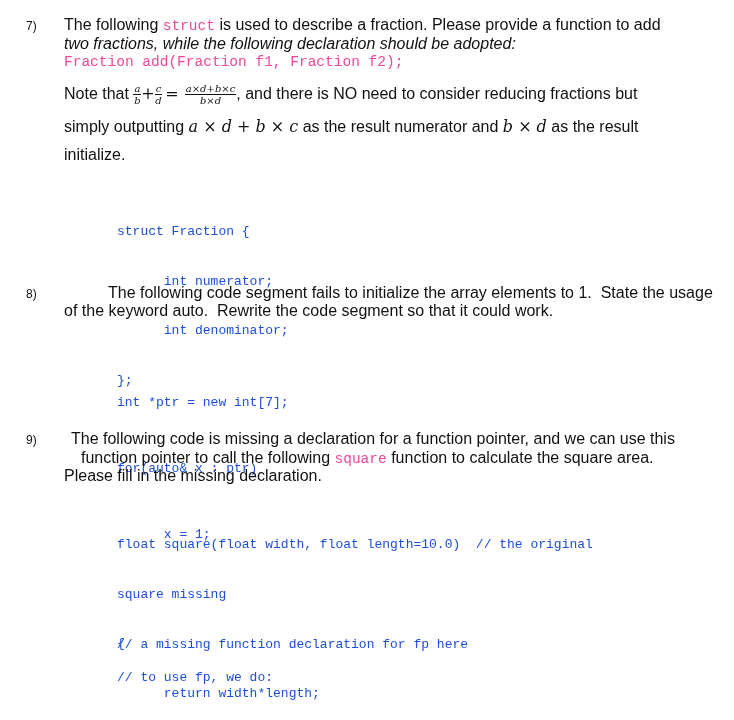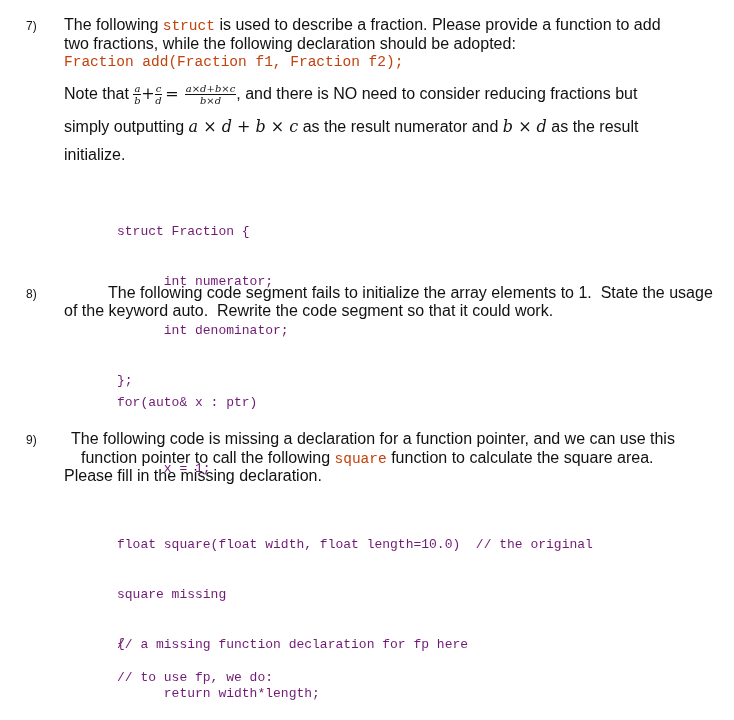--- a/index.html
+++ b/index.html
@@ -1,50 +1,51 @@
 <!DOCTYPE html>
 <html><head>
 <meta charset="utf-8">
 <style>
   html, body { margin: 0; padding: 0; background: #ffffff; }
   body { width: 734px; height: 720px; position: relative; overflow: hidden; color: #111; font-family: "Liberation Sans", sans-serif; }
   .abs { position: absolute; white-space: pre; }
   .num { font-size: 12px; }
   .txt { font-size: 16px; line-height: 18px; }
-  .code { font-family: "Liberation Mono", monospace; font-size: 13px; line-height: 16.5px; color: #701a75; }
-  .inl { font-family: "Liberation Mono", monospace; font-size: 14.5px; color: #c2410c; }
+  .code { font-family: "Liberation Mono", monospace; font-size: 13px; line-height: 16.5px; color: #1d4ed8; }
+  .inl { font-family: "Liberation Mono", monospace; font-size: 14.5px; color: #ec4899; }
   .math { font-family: "DejaVu Serif", serif; font-style: italic; }
   .frac { display: inline-block; vertical-align: middle; text-align: center; font-family: "DejaVu Serif", serif; font-style: italic; }
   .frac .n { display: block; border-bottom: 1px solid #111; padding: 0 1px; line-height: 11px; font-size: 10px; }
   .frac .d { display: block; line-height: 11px; font-size: 10px; }
 </style>
 </head>
 <body>
 
 <div>
   <span class="abs num" style="left:26px; top:19px;">7)</span>
   <div class="abs txt" style="left:64px; top:16px;"><span>The following </span><span class="inl">struct</span><span> is used to describe a fraction. Please provide a function to add</span></div>
-  <div class="abs txt" style="left:64px; top:35px;">two fractions, while the following declaration should be adopted:</div>
+  <div class="abs txt" style="left:64px; top:35px;font-style:italic;">two fractions, while the following declaration should be adopted:</div>
   <div class="abs inl" style="left:64px; top:54px;">Fraction add(Fraction f1, Fraction f2);</div>
   <div class="abs txt" style="left:64px; top:79px; line-height:30px;"><span>Note that </span><span class="frac"><span class="n">a</span><span class="d">b</span></span><span class="math" style="font-style:normal;">+</span><span class="frac"><span class="n">c</span><span class="d">d</span></span><span style="font-family:'DejaVu Serif',serif; padding:0 6px 0 3px;">=</span><span class="frac"><span class="n">a×d+b×c</span><span class="d">b×d</span></span><span>, and there is NO need to consider reducing fractions but</span></div>
   <div class="abs txt" style="left:64px; top:118px;"><span>simply outputting </span><span class="math">a × d + b × c</span><span> as the result numerator and </span><span class="math">b × d</span><span> as the result</span></div>
   <div class="abs txt" style="left:64px; top:146px;">initialize.</div>
   <div class="abs code" style="left:117px; top:191px;">
     <div>struct Fraction {</div>
     <div>      int numerator;</div>
     <div>      int denominator;</div>
     <div>};</div>
   </div>
 </div>
 
 <div>
   <span class="abs num" style="left:26px; top:287px;">8)</span>
   <div class="abs txt" style="left:64px; top:284px;margin-left:44px;">The following code segment fails to initialize the array elements to 1.  State the usage</div>
   <div class="abs txt" style="left:64px; top:302px;">of the keyword auto.  Rewrite the code segment so that it could work.</div>
   <div class="abs code" style="left:117px; top:348px; line-height:22px;">
+    <div>int *ptr = new int[7];</div>
     <div>for(auto&amp; x : ptr)</div>
     <div>      x = 1;</div>
   </div>
 </div>
 
 <div>
   <span class="abs num" style="left:26px; top:433px;">9)</span>
   <div class="abs txt" style="left:64px; top:430px;margin-left:7px;">The following code is missing a declaration for a function pointer, and we can use this</div>
   <div class="abs txt" style="left:81px; top:449px;"><span>function pointer to call the following </span><span class="inl">square</span><span> function to calculate the square area.</span></div>
   <div class="abs txt" style="left:64px; top:467px;">Please fill in the missing declaration.</div>

